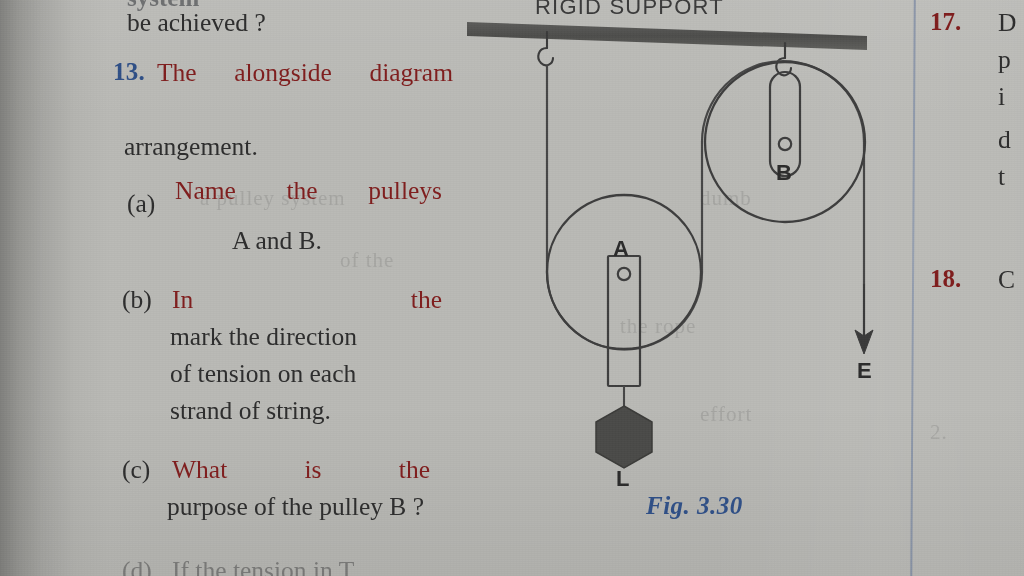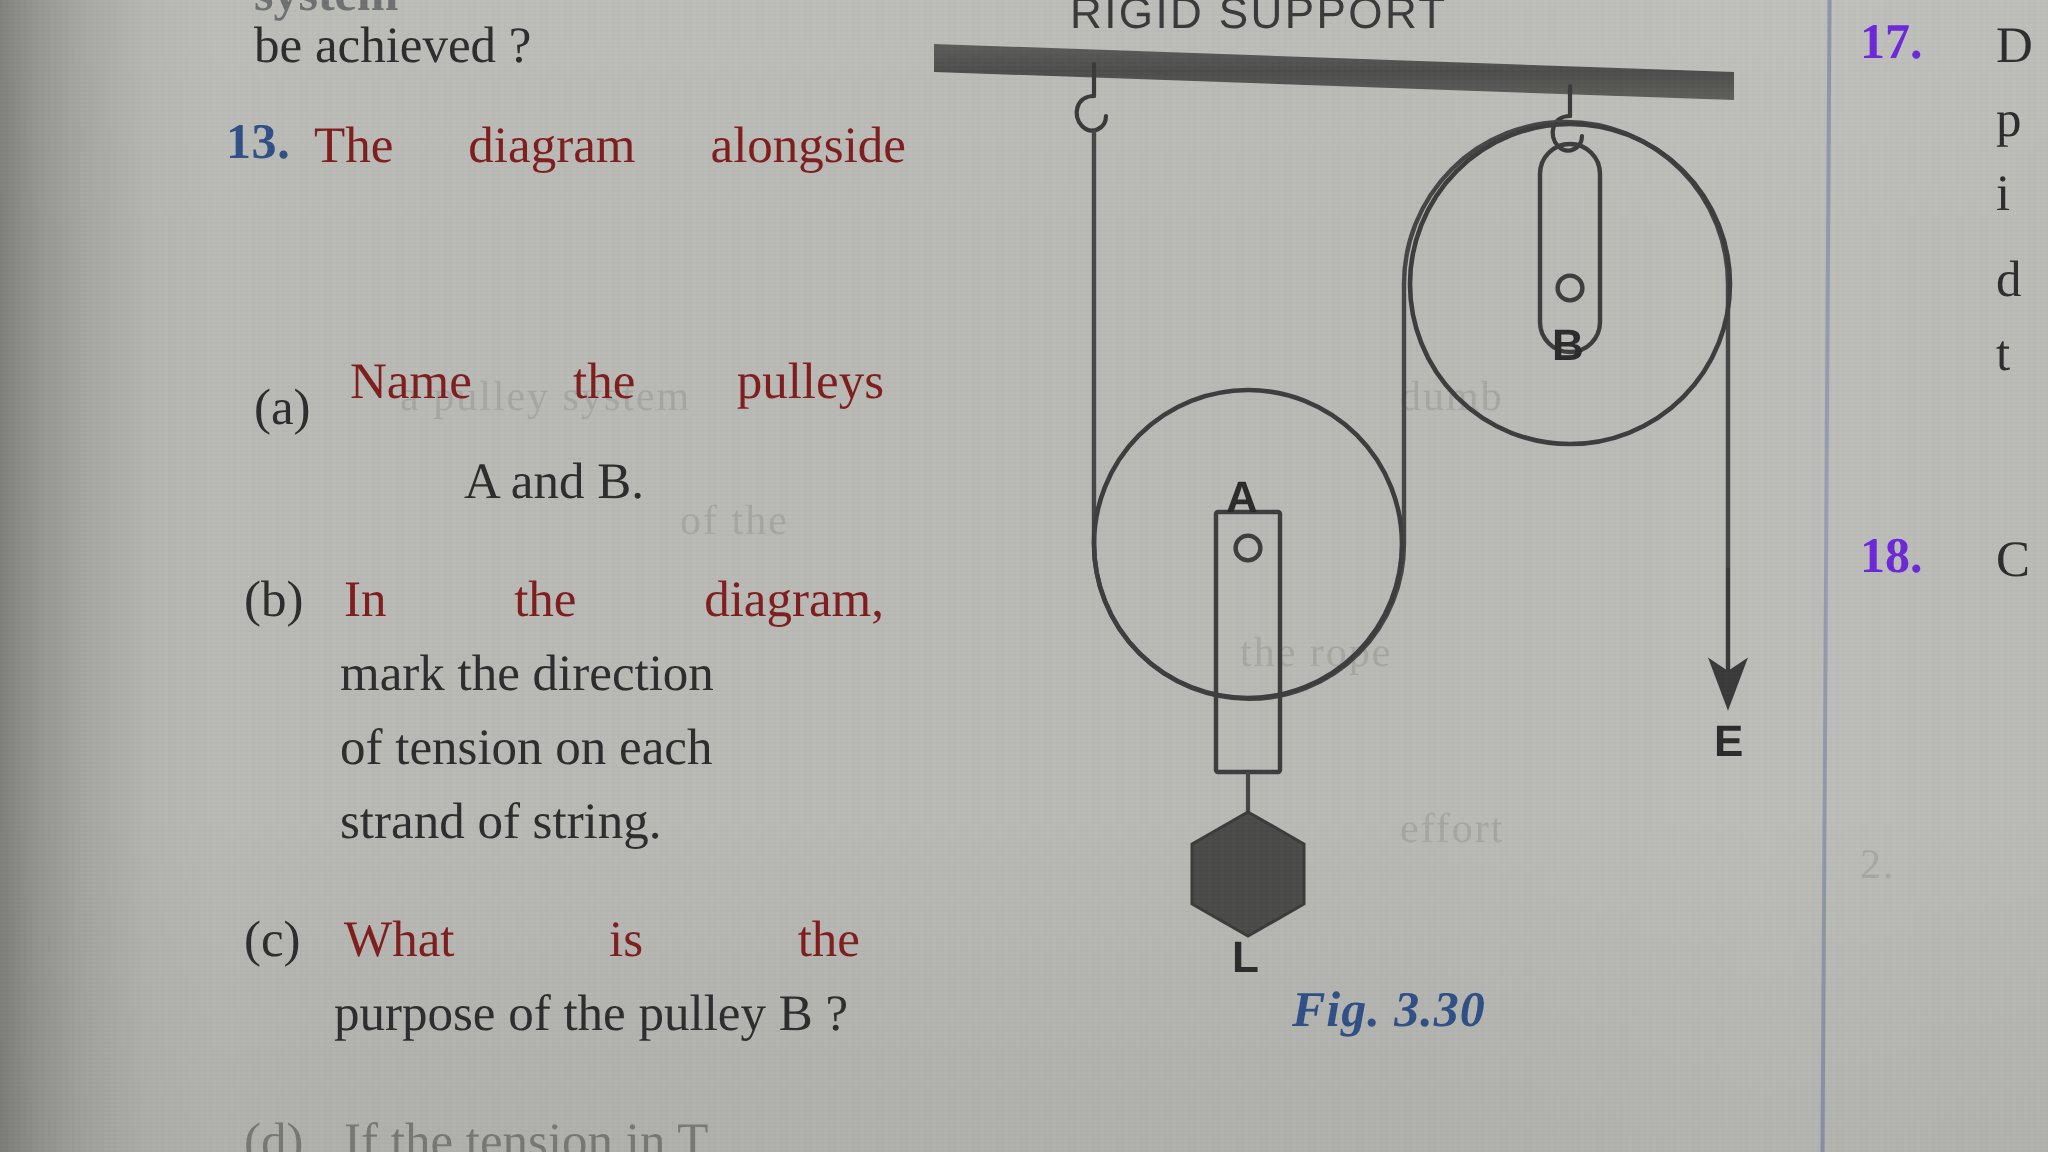--- a/index.html
+++ b/index.html
@@ -64,21 +64,21 @@
   .row{position:absolute;display:flex;white-space:nowrap;color:#7f1d1d;font-size:25.5px;}
   .row.sp-justify{justify-content:space-between;}
 
   
   #rightcol{position:absolute;left:912px;top:0;width:112px;height:576px;overflow:hidden;}
   #coldiv{
     position:absolute;left:912px;top:-6px;width:2px;height:590px;
     background:linear-gradient(180deg,#6f7f9e,#8190ac 45%,#6b7b99);
     opacity:.65;transform:rotate(.35deg);
   }
-  .rnum{position:absolute;color:#6d28d9;font-weight:bold;font-size:25px;}
+  .rnum{position:absolute;color:#7f1d1d;font-weight:bold;font-size:25px;}
   .rtxt{position:absolute;color:#2d2d2d;font-size:25.5px;}
 
   
   #diagram{position:absolute;left:440px;top:0;width:480px;height:576px;}
   #diagram svg{display:block;}
   .dlabel{
     position:absolute;color:#2b2b2b;
     font-family:"Liberation Sans",sans-serif;font-size:22px;font-weight:600;
   }
   #rigidlabel{
@@ -109,39 +109,39 @@
 <div id="leftcol">
 
   <div class="clip-top" style="left:127px;top:-16px;font-weight:bold;">system</div>
 
   <div class="tline" style="left:127px;top:8px;">be achieved ?</div>
 
   <div class="qnum" style="left:113px;top:58px;">13.</div>
 
   <div class="row sp-justify" style="left:157px;top:58px;width:296px;">
     <span>The</span>
+    <span>alongside</span>
     <span>diagram</span>
-    <span>alongside</span>
-  </div>
-
-
+  </div>
+
+
+  <div class="tline" style="left:124px;top:132px;">arrangement.</div>
 
   <div class="tline" style="left:127px;top:189px;">(a)</div>
   <div class="row sp-justify" style="left:175px;top:176px;width:267px;">
     <span>Name</span>
     <span>the</span>
     <span>pulleys</span>
   </div>
   <div class="tline" style="left:188px;top:226px;margin-left:44px;">A and B.</div>
 
   <div class="tline" style="left:122px;top:285px;">(b)</div>
   <div class="row sp-justify" style="left:172px;top:285px;width:270px;">
     <span>In</span>
     <span>the</span>
-    <span>diagram,</span>
   </div>
   <div class="tline" style="left:170px;top:322px;">mark the direction</div>
   <div class="tline" style="left:170px;top:396px;">strand of string.</div>
   <div class="tline" style="left:170px;top:359px;">of tension on each</div>
 
   <div class="tline" style="left:122px;top:455px;">(c)</div>
   <div class="row sp-justify" style="left:172px;top:455px;width:258px;">
     <span>What</span>
     <span>is</span>
     <span>the</span>

